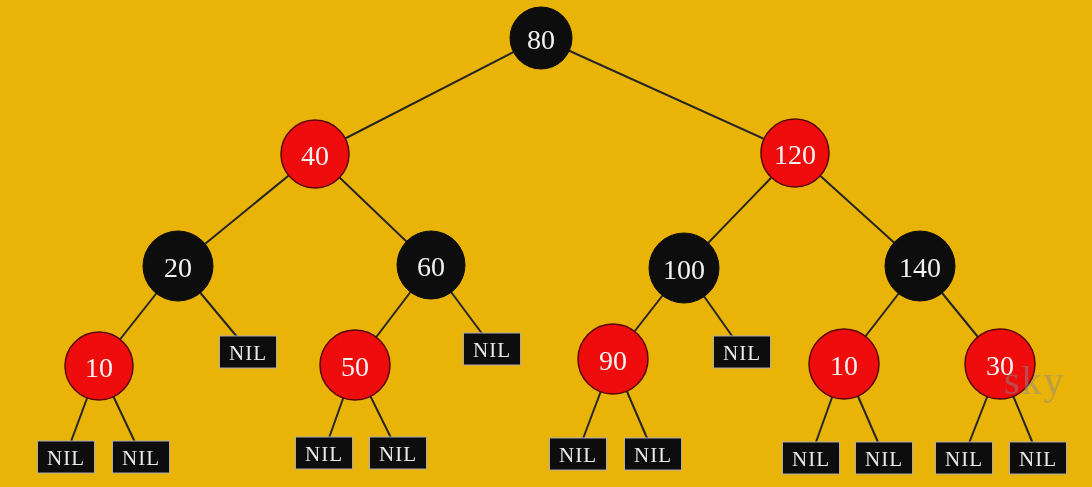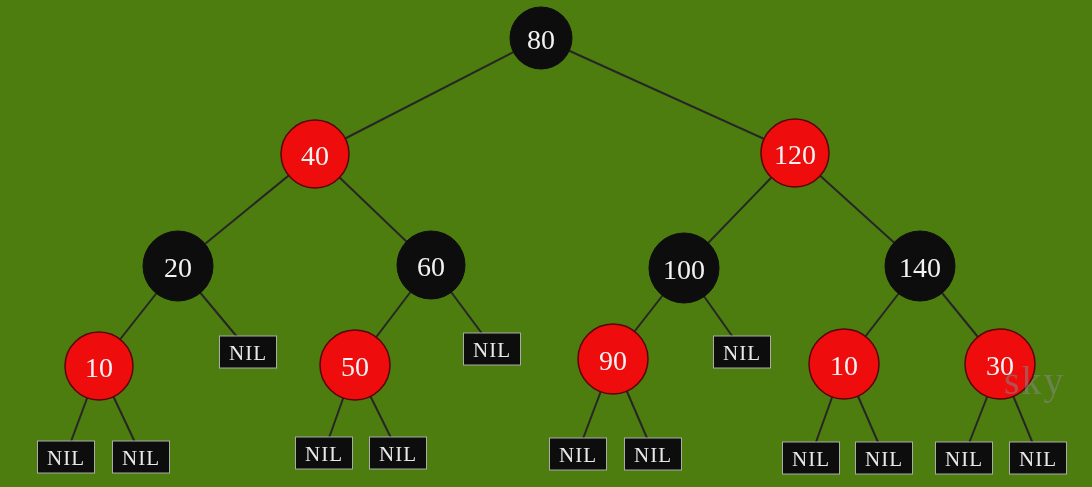--- a/index.html
+++ b/index.html
@@ -8,21 +8,21 @@
     background: #ffffff;
     width: 1092px;
     height: 487px;
     overflow: hidden;
     font-family: "Liberation Serif", "DejaVu Serif", serif;
   }
   .stage {
     position: relative;
     width: 1092px;
     height: 487px;
-    background: #4d7c0f;
+    background: #eab308;
   }
   svg { display: block; }
   .edge {
     stroke: #262626;
     stroke-width: 2;
     fill: none;
   }
   .node-black { fill: #0d0d0d; stroke: #0d0d0d; stroke-width: 1; }
   .node-red   { fill: #ee0c0c; stroke: #550707; stroke-width: 1.5; }
   .node-label {

